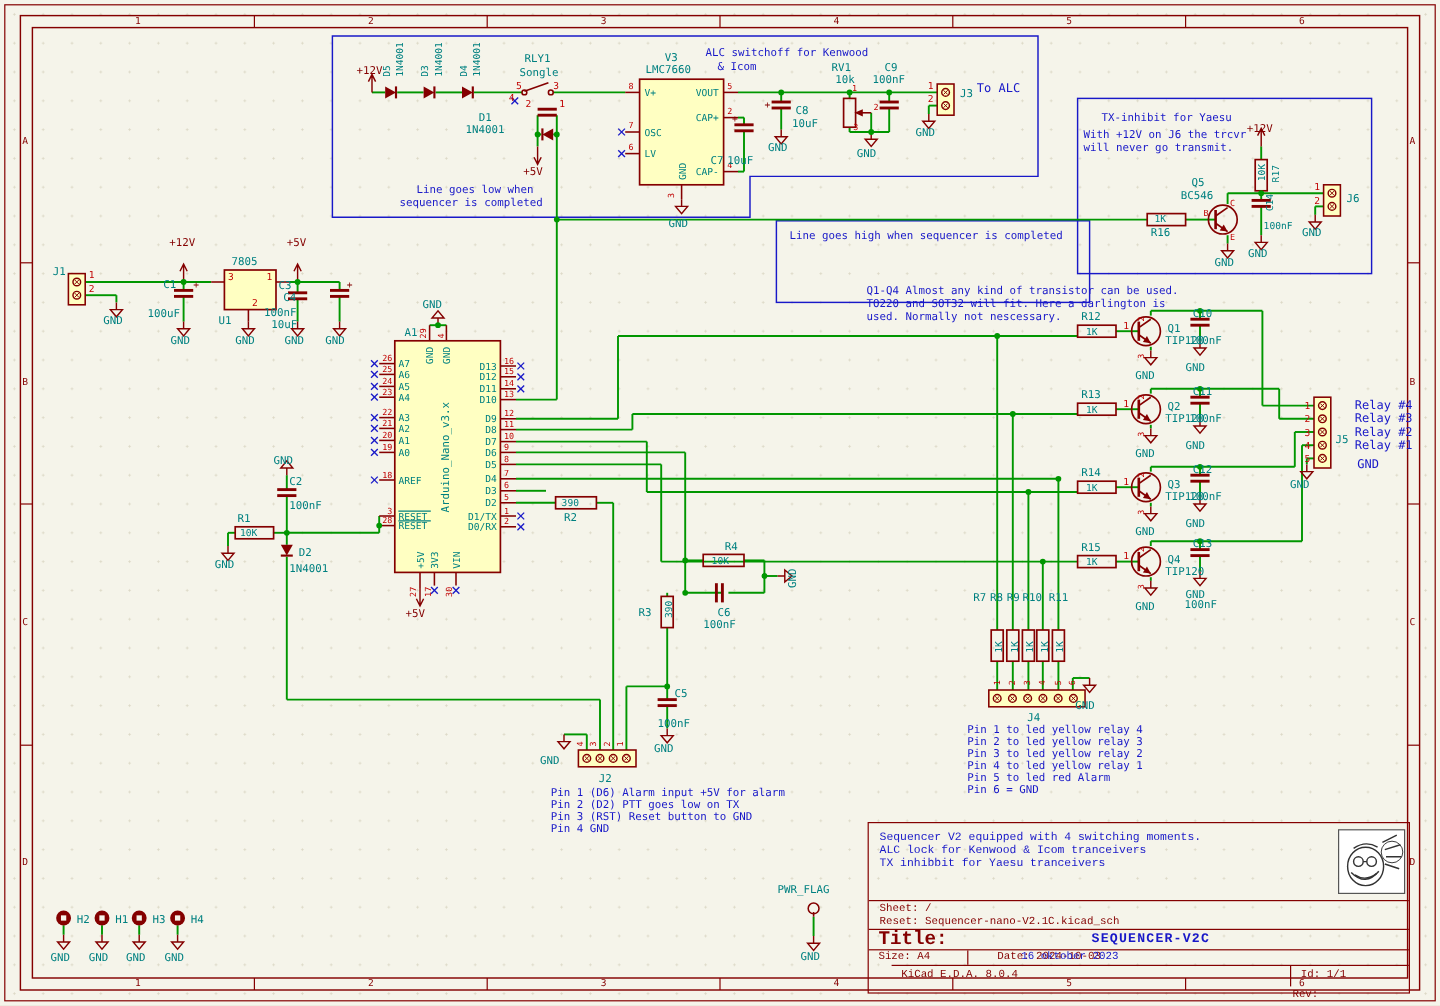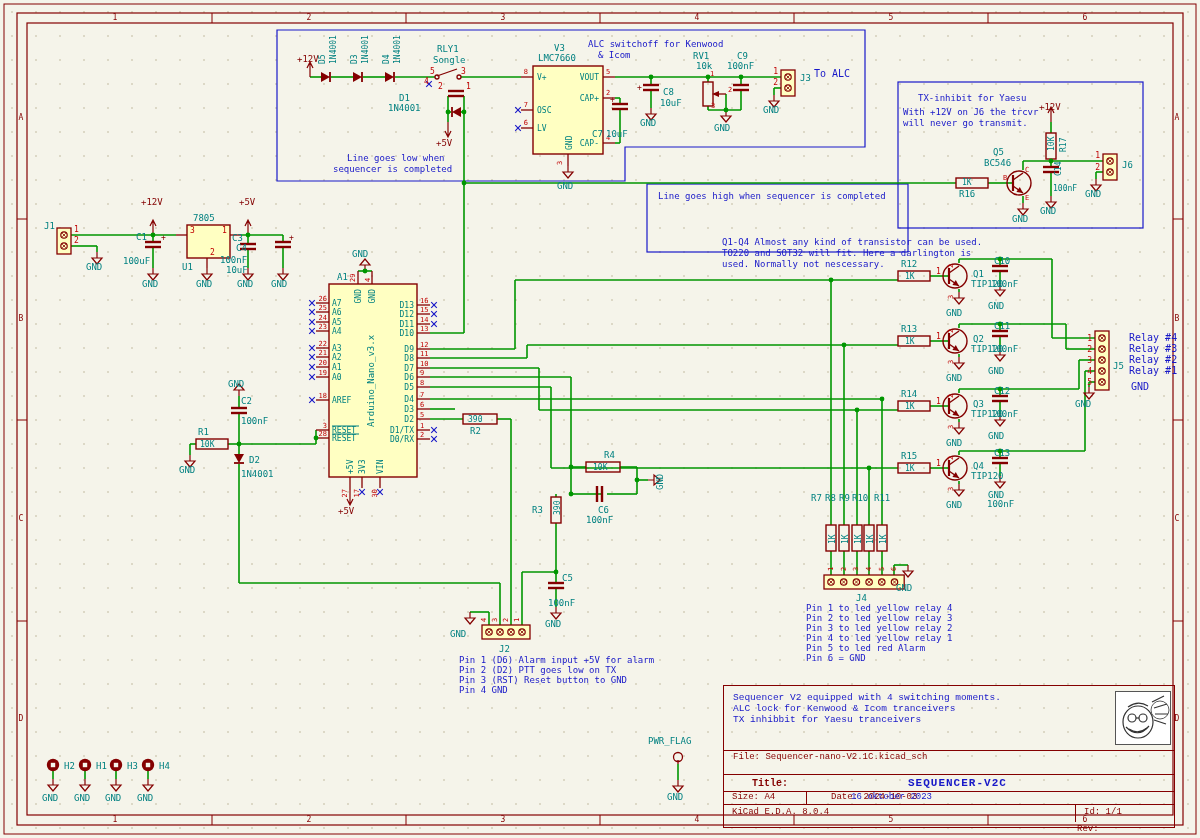--- a/index.html
+++ b/index.html
@@ -12,27 +12,27 @@
   }
   svg#sch{position:absolute;left:0;top:0;}
   .tb{position:absolute;left:723px;top:685px;width:450px;height:141px;
       border:1px solid #840000;color:#840000;font-size:9px;line-height:11px;
       font-family:Liberation Mono, monospace;background:transparent;}
   .tb .row{border-top:1px solid #840000;}
   .tb-comments{position:relative;height:64px;padding:6px 0 0 9px;box-sizing:border-box;color:#1818C8;font-size:9.5px;}
   .tb-logo{position:absolute;right:3px;top:5px;width:54px;height:52px;background:#fff;border:1px solid #555;}
   .tb-r2{height:24px;padding:1px 0 0 9px;box-sizing:border-box;}
   .tb-r3{height:17px;display:flex;align-items:center;padding-left:8px;box-sizing:border-box;}
-  .tb-bold{font-weight:bold;font-size:10px;margin-left:20px;}
+  .tb-bold{font-weight:bold;font-size:16px;}
   .tb-title{color:#1818C8;font-size:11px;font-weight:bold;margin-left:120px;letter-spacing:1px;}
   .tb-r4{height:13px;display:flex;box-sizing:border-box;}
   .tb-r4 .c1{width:82px;padding-left:8px;box-sizing:border-box;}
   .tb-r4 .c2{flex:1;border-left:1px solid #840000;padding-left:24px;position:relative;box-sizing:border-box;}
   .tb-r4 .c3{width:118px;border-left:1px solid #840000;padding-left:20px;box-sizing:border-box;margin-top:32px;}
-  .tb-r5{height:18px;display:flex;box-sizing:border-box;}
+  .tb-r5{height:18px;display:flex;box-sizing:border-box;margin-left:19px;}
   .tb-r5 .c12{flex:1;padding:2px 0 0 8px;box-sizing:border-box;}
   .tb-r5 .c3{width:99px;border-left:1px solid #840000;padding:2px 17px 0 8px;box-sizing:border-box;}
   .ov{position:absolute;left:44px;top:0;color:#1818C8;}
 </style>
 </head>
 <body>
 
 <div class="sheet">
   <svg id="sch" width="1200" height="838" viewBox="0 0 1200 838">
       <rect x="4" y="4" width="1192" height="830" fill="none" stroke="#840000" stroke-width="1"></rect>
@@ -964,21 +964,22 @@
           <path d="M20 26 h3"></path>
           <path d="M10 35 Q22 47 33 34"></path>
           <path d="M13 37 Q22 43 31 36"></path>
           <path d="M12 15 Q22 8 32 14"></path>
           <path d="M36 10 L48 4 M38 16 L51 12 M39 22 L52 22 M38 28 L50 32"></path>
           <circle cx="44" cy="18" r="9" stroke-width="0.8"></circle>
         </g>
       </svg>
     </div>
     <div class="row tb-r2">
-      <div>File: Sequencer-nano-V2.1C.kicad_sch</div>
+      <div>Sheet: /</div>
+      <div>Reset: Sequencer-nano-V2.1C.kicad_sch</div>
     </div>
     <div class="row tb-r3">
       <span class="tb-bold">Title:</span>
       <span class="tb-title">SEQUENCER-V2C</span>
     </div>
     <div class="row tb-r4">
       <div class="c1">Size: A4</div>
       <div class="c2">
         <span>Date: 2024-10-03</span>
         <span class="ov">16 oktober 2023</span>

